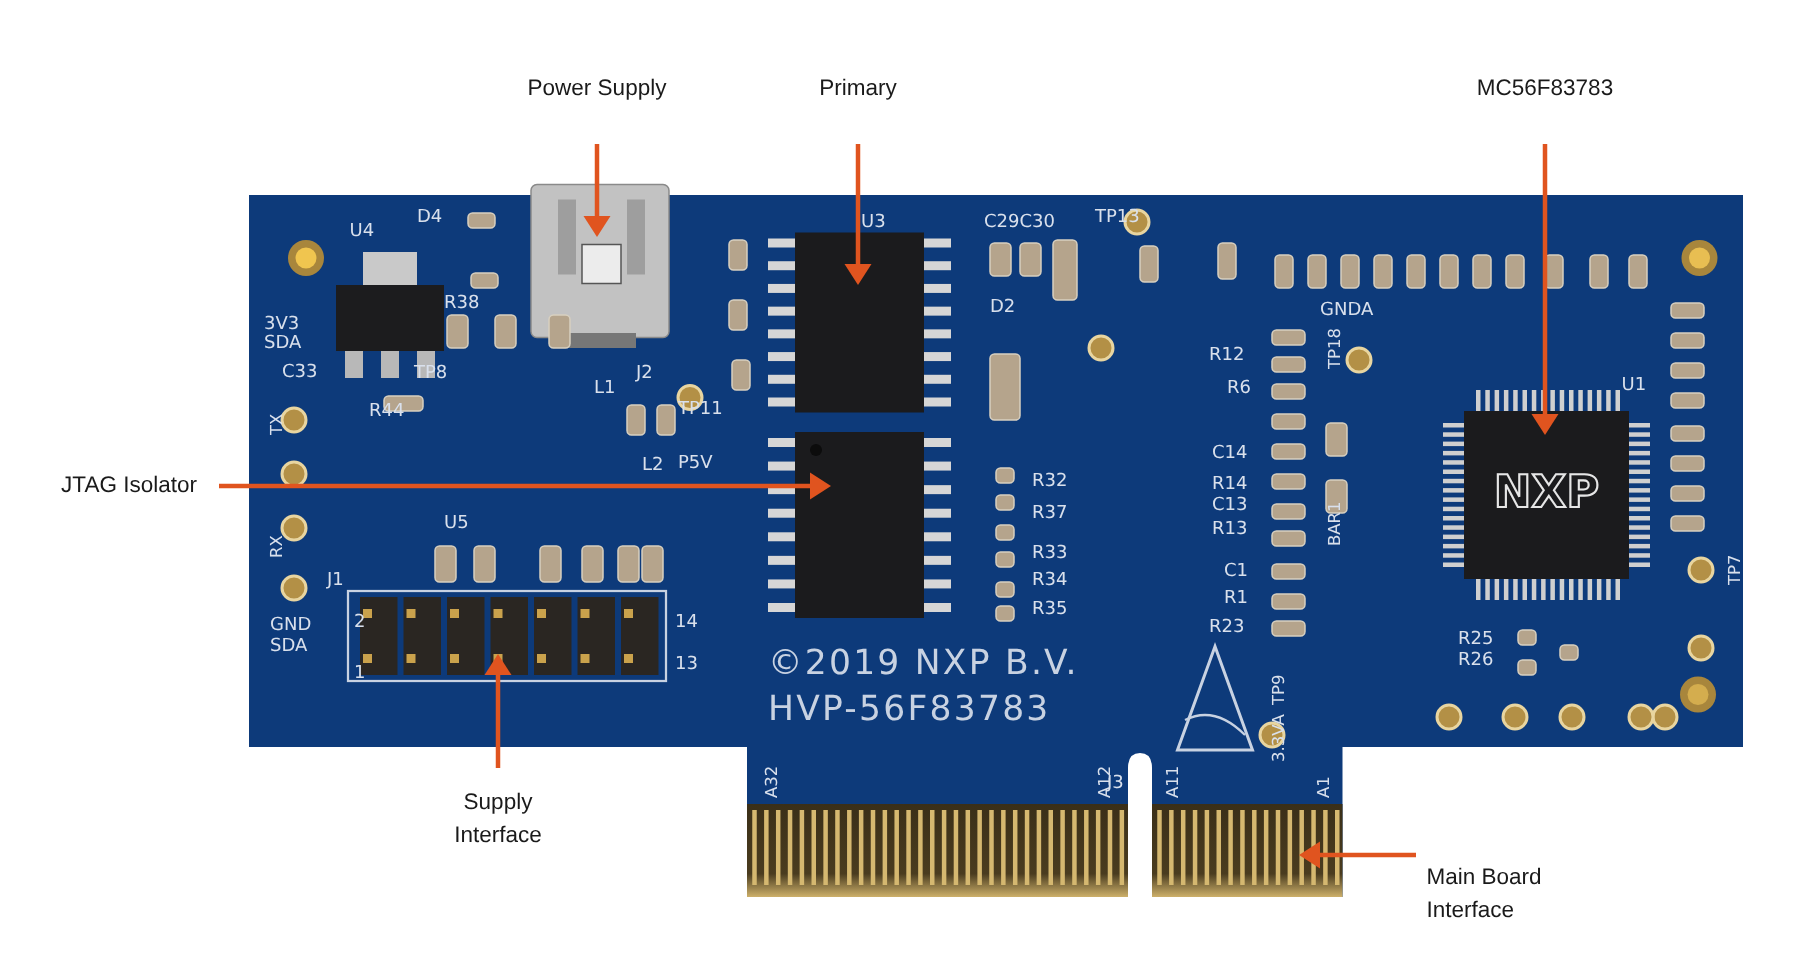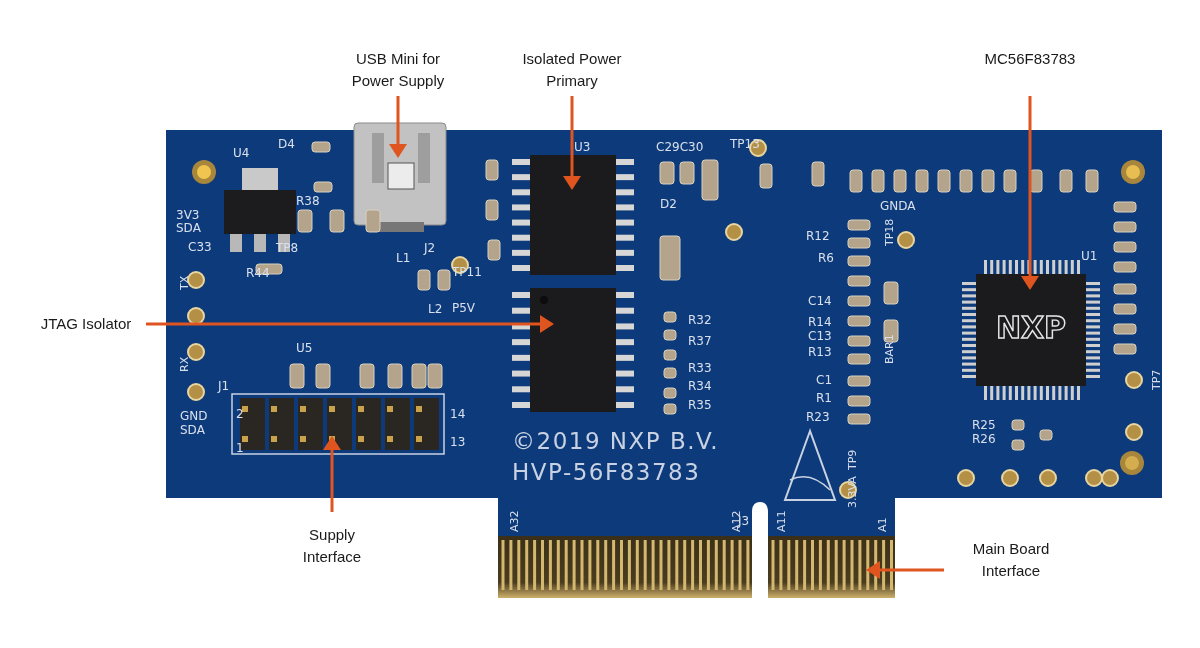--- a/index.html
+++ b/index.html
@@ -408,33 +408,31 @@
     <line x1="146" y1="324" x2="544" y2="324"></line>
       <polygon points="540,315 540,333 554,324" stroke="none"></polygon>
     <line x1="332" y1="512" x2="332" y2="446"></line>
       <polygon points="323,450 341,450 332,436" stroke="none"></polygon>
     <line x1="944" y1="570" x2="876" y2="570"></line>
       <polygon points="880,561 880,579 866,570" stroke="none"></polygon>
   </g>
 </svg>
 
 <div class="callout" style="left:318px; top:48px; width:160px;">
-  <span>USB Mini for</span>
   <span>Power Supply</span>
 </div>
 <div class="callout" style="left:492px; top:48px; width:160px;">
-  <span>Isolated Power</span>
   <span>Primary</span>
 </div>
 <div class="callout" style="left:950px; top:48px; width:160px;">
   <span>MC56F83783</span>
 </div>
 <div class="callout" style="left:30px; top:313px; width:112px; text-align:center;">
   <span>JTAG Isolator</span>
 </div>
 <div class="callout" style="left:272px; top:524px; width:120px;">
   <span>Supply</span>
   <span>Interface</span>
 </div>
-<div class="callout" style="left:951px; top:538px; width:120px; text-align:center;">
+<div class="callout" style="left:951px; top:574px; width:120px; text-align:left;">
   <span>Main Board</span>
   <span>Interface</span>
 </div>
 
 </body></html>

